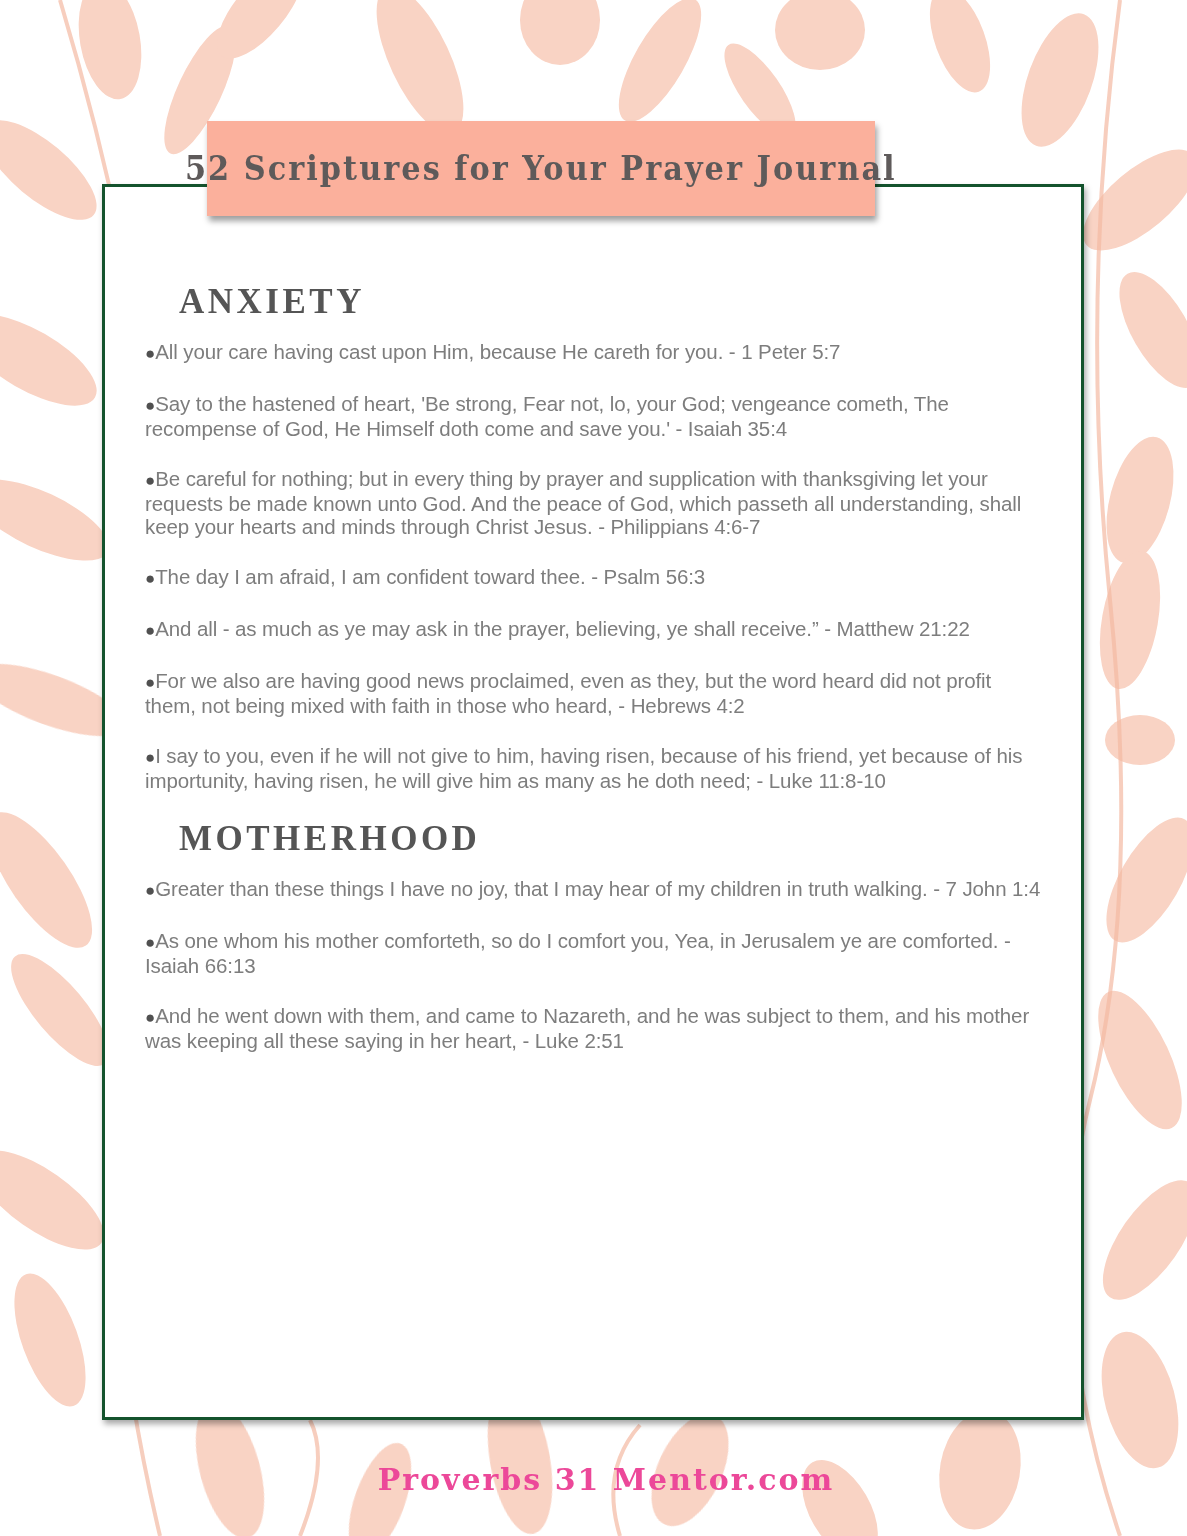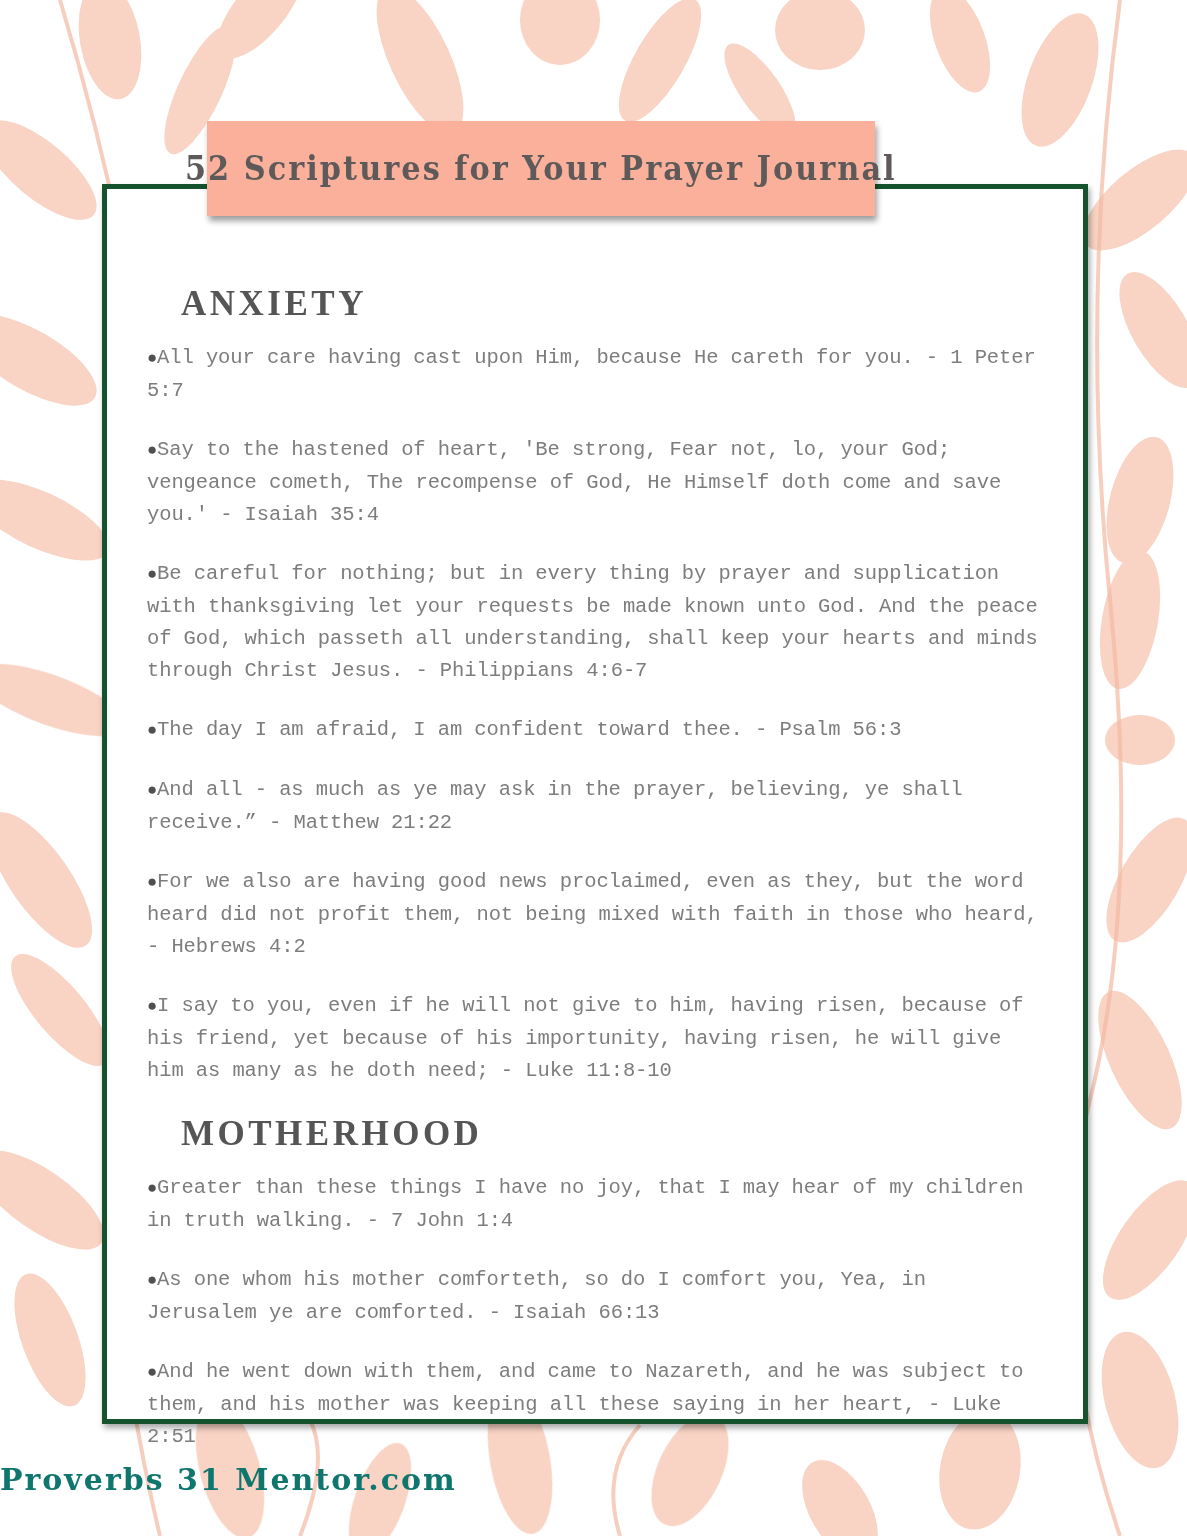--- a/index.html
+++ b/index.html
@@ -4,21 +4,21 @@
 <style>
   html, body { margin: 0; padding: 0; }
   body {
     width: 1187px; height: 1536px; position: relative; overflow: hidden;
     background: #ffffff;
     font-family: "Liberation Sans", sans-serif;
   }
   .bg { position: absolute; left: 0; top: 0; width: 1187px; height: 1536px; z-index: 0; }
   .card {
     position: absolute; left: 102px; top: 184px; width: 976px; height: 1230px;
-    background: #ffffff; border: 5px solid #14532d;
+    background: #ffffff; border: 3px solid #14532d;
     box-shadow: 2px 4px 6px rgba(0,0,0,0.35);
     z-index: 1;
   }
   .banner {
     position: absolute; left: 207px; top: 121px; width: 668px; height: 95px;
     background: #fbb09c;
     box-shadow: 2px 5px 6px rgba(0,0,0,0.38);
     z-index: 2;
     display: flex; align-items: center; justify-content: center;
   }
@@ -27,30 +27,30 @@
     font-size: 33px; letter-spacing: 2.2px; color: #5e5a5a;
     transform: scaleX(0.92); white-space: nowrap;
   }
   .content { position: absolute; left: 40px; top: 95px; right: 36px; }
   .section-title {
     font-family: "Liberation Serif", serif; font-weight: bold;
     font-size: 35px; letter-spacing: 3.5px; color: #555555;
     margin: 0 0 18px 34px; line-height: 40px;
   }
   .verse {
-    font-family: Liberation Mono, monospace; font-size: 20.5px;
-    line-height: 32px; color: #7d7d7d; margin: 0 0 27px 0;
+    font-family: Liberation Sans, sans-serif; font-size: 20.5px;
+    line-height: 23px; color: #7d7d7d; margin: 0 0 27px 0;
     letter-spacing: -0.1px;
   }
   .bullet { color: #505050; font-size: 17px; }
   .section { margin-bottom: 2px; }
   .footer {
-    position: absolute; left: 0; right: 0; top: 1462px; text-align: left;
+    position: absolute; left: 0; right: 0; top: 1462px; text-align: center;
     font-family: "DejaVu Serif", serif; font-weight: bold;
-    font-size: 30px; letter-spacing: 2px; color: #0f766e; z-index: 2;
+    font-size: 30px; letter-spacing: 2px; color: #ec4899; z-index: 2; padding-left: 25px;
   }
 </style>
 </head>
 <body>
 
 <svg class="bg" viewBox="0 0 1187 1536" xmlns="http://www.w3.org/2000/svg">
   <g fill="#f7c4b0" opacity="0.75">
 
     <ellipse cx="110" cy="40" rx="30" ry="60" transform="rotate(-10 110 40)"></ellipse>
     <ellipse cx="40" cy="170" rx="28" ry="70" transform="rotate(-50 40 170)"></ellipse>

